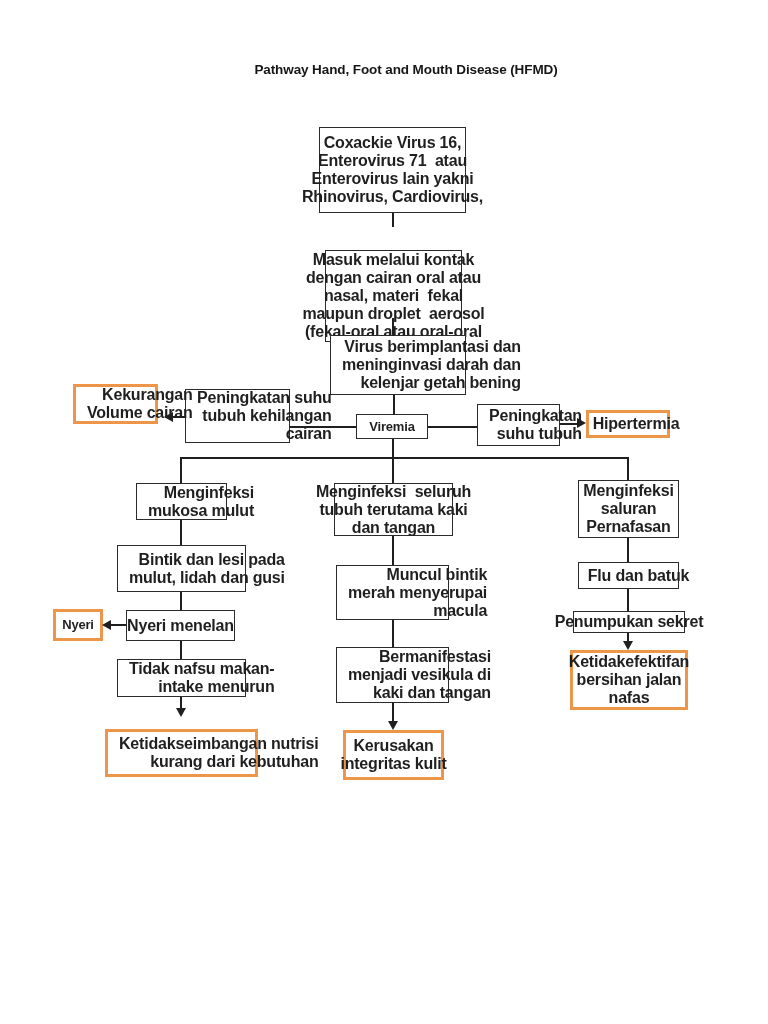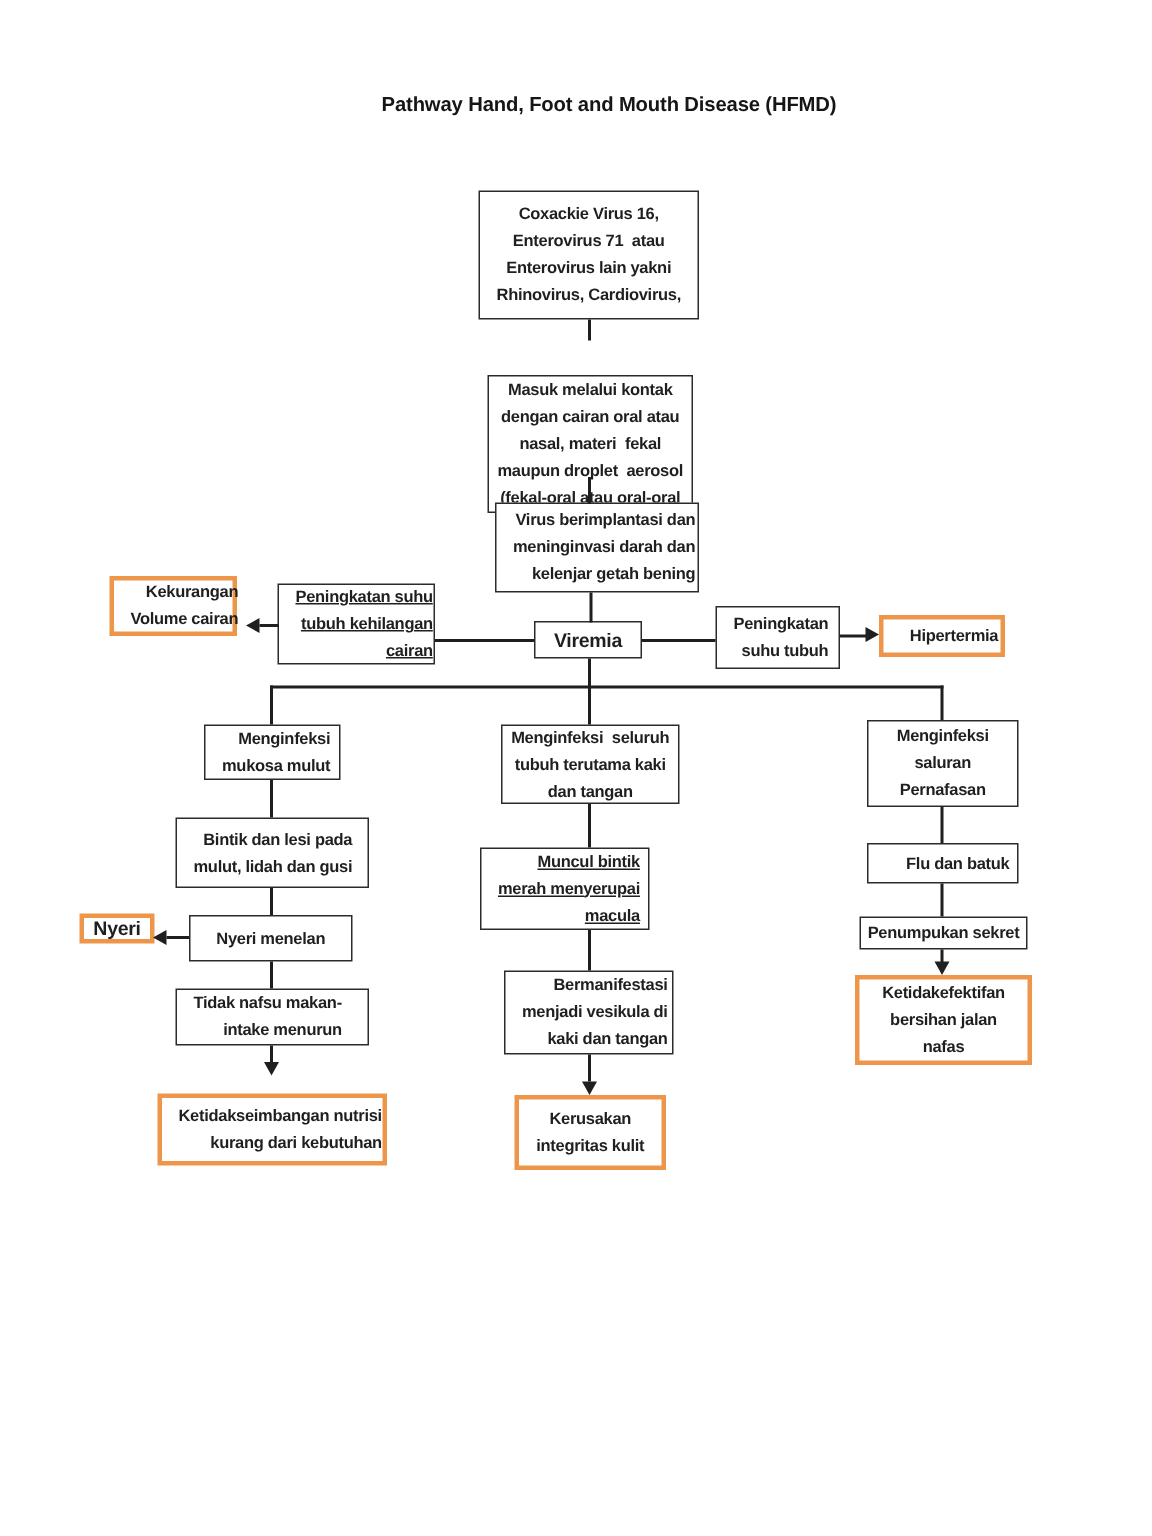--- a/index.html
+++ b/index.html
@@ -8,21 +8,21 @@
     font-family:"Liberation Sans",sans-serif;color:#1f1f1f;overflow:hidden;
   }
   .page{position:absolute;inset:0;background:#ffffff;}
   .title{
     position:absolute;top:62px;left:22px;width:768px;text-align:center;
     font-size:13.5px;font-weight:bold;letter-spacing:-0.1px;color:#161616;
   }
   .node{
     position:absolute;box-sizing:border-box;border:1.5px solid #2b2b2b;background:#ffffff;
     display:flex;align-items:center;justify-content:center;text-align:center;
-    font-size:11px;font-weight:bold;line-height:18px;letter-spacing:-0.2px;
+    font-size:16px;font-weight:bold;line-height:18px;letter-spacing:-0.2px;
     white-space:pre;color:#1f1f1f;
   }
   .node.left{justify-content:flex-start;text-align:right;padding-left:11px;}
   .node.orange{border:3.5px solid #ED9649;}
   .node.big{font-size:13px;}
   .line{position:absolute;background:#1f1f1f;}
   .arrow-down{position:absolute;width:0;height:0;
     border-left:5.5px solid transparent;border-right:5.5px solid transparent;
     border-top:9px solid #1f1f1f;}
   .arrow-left{position:absolute;width:0;height:0;
@@ -46,44 +46,44 @@
   <div class="node" style="left:325px;top:226px;width:137px;height:92px;margin-top:24px;">Masuk melalui kontak
 dengan cairan oral atau
 nasal, materi  fekal
 maupun droplet  aerosol
 (fekal-oral atau oral-oral</div>
   <div class="node left" style="left:330px;top:335px;width:136px;height:60px;">Virus berimplantasi dan
 meninginvasi darah dan
 kelenjar getah bening</div>
   <div class="node big" style="left:356px;top:414px;width:72px;height:25px;">Viremia</div>
 
-  <div class="node left" style="left:185px;top:389px;width:105px;height:54px;text-decoration:underline;">Peningkatan suhu
+  <div class="node left" style="left:185px;top:389px;width:105px;height:54px;">Peningkatan suhu
 tubuh kehilangan
 cairan</div>
   <div class="node orange left" style="left:73px;top:384px;width:85px;height:40px;">Kekurangan
 Volume cairan</div>
   <div class="node left" style="left:477px;top:404px;width:83px;height:42px;">Peningkatan
 suhu tubuh</div>
   <div class="node orange" style="left:586px;top:410px;width:84px;height:28px;padding-left:16px;">Hipertermia</div>
 
   <div class="node left" style="left:136px;top:483px;width:91px;height:37px;">Menginfeksi
 mukosa mulut</div>
   <div class="node left" style="left:117px;top:545px;width:129px;height:47px;">Bintik dan lesi pada
 mulut, lidah dan gusi</div>
   <div class="node" style="left:126px;top:610px;width:109px;height:31px;">Nyeri menelan</div>
-  <div class="node orange big" style="left:53px;top:609px;width:50px;height:20px;">Nyeri</div>
+  <div class="node orange big" style="left:53px;top:609px;width:50px;height:32px;">Nyeri</div>
   <div class="node left" style="left:117px;top:659px;width:129px;height:38px;">Tidak nafsu makan-
 intake menurun</div>
   <div class="node orange left" style="left:105px;top:717px;width:153px;height:48px;margin-top:12px;">Ketidakseimbangan nutrisi
 kurang dari kebutuhan</div>
 
   <div class="node" style="left:334px;top:483px;width:119px;height:53px;">Menginfeksi  seluruh
 tubuh terutama kaki
 dan tangan</div>
-  <div class="node left" style="left:320px;top:565px;width:113px;height:55px;text-decoration:underline;">Muncul bintik
+  <div class="node left" style="left:336px;top:565px;width:113px;height:55px;">Muncul bintik
 merah menyerupai
 macula</div>
   <div class="node left" style="left:336px;top:647px;width:113px;height:56px;">Bermanifestasi
 menjadi vesikula di
 kaki dan tangan</div>
   <div class="node orange" style="left:343px;top:730px;width:101px;height:50px;">Kerusakan
 integritas kulit</div>
 
   <div class="node" style="left:578px;top:480px;width:101px;height:58px;">Menginfeksi
 saluran

